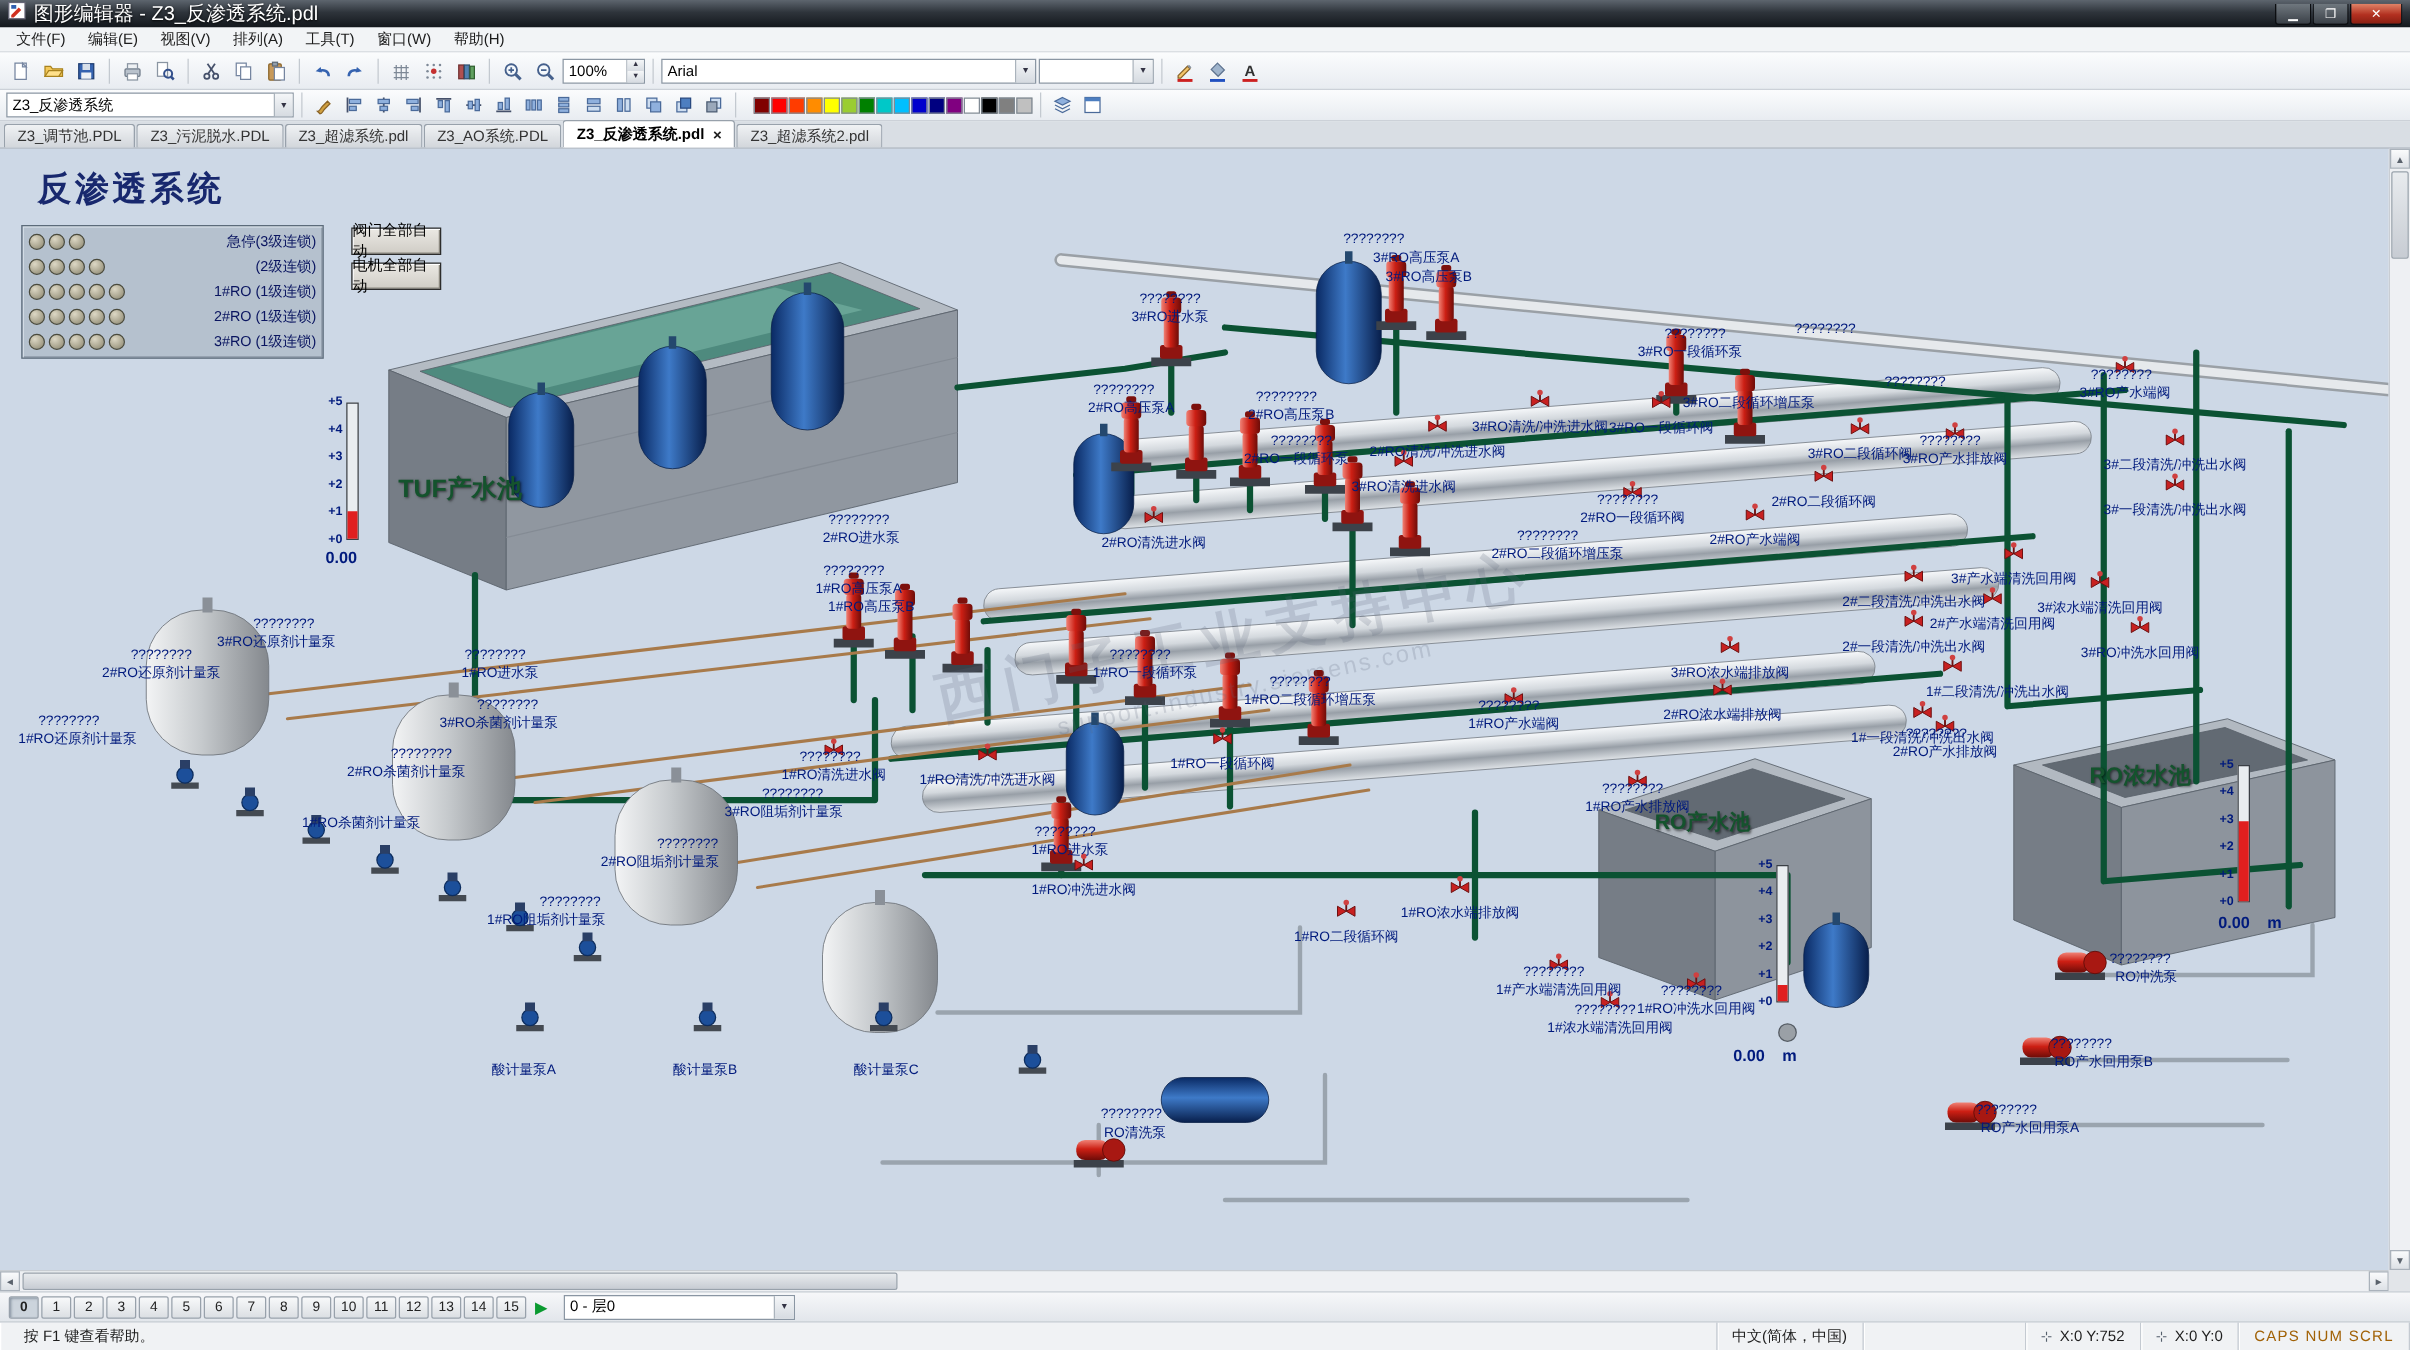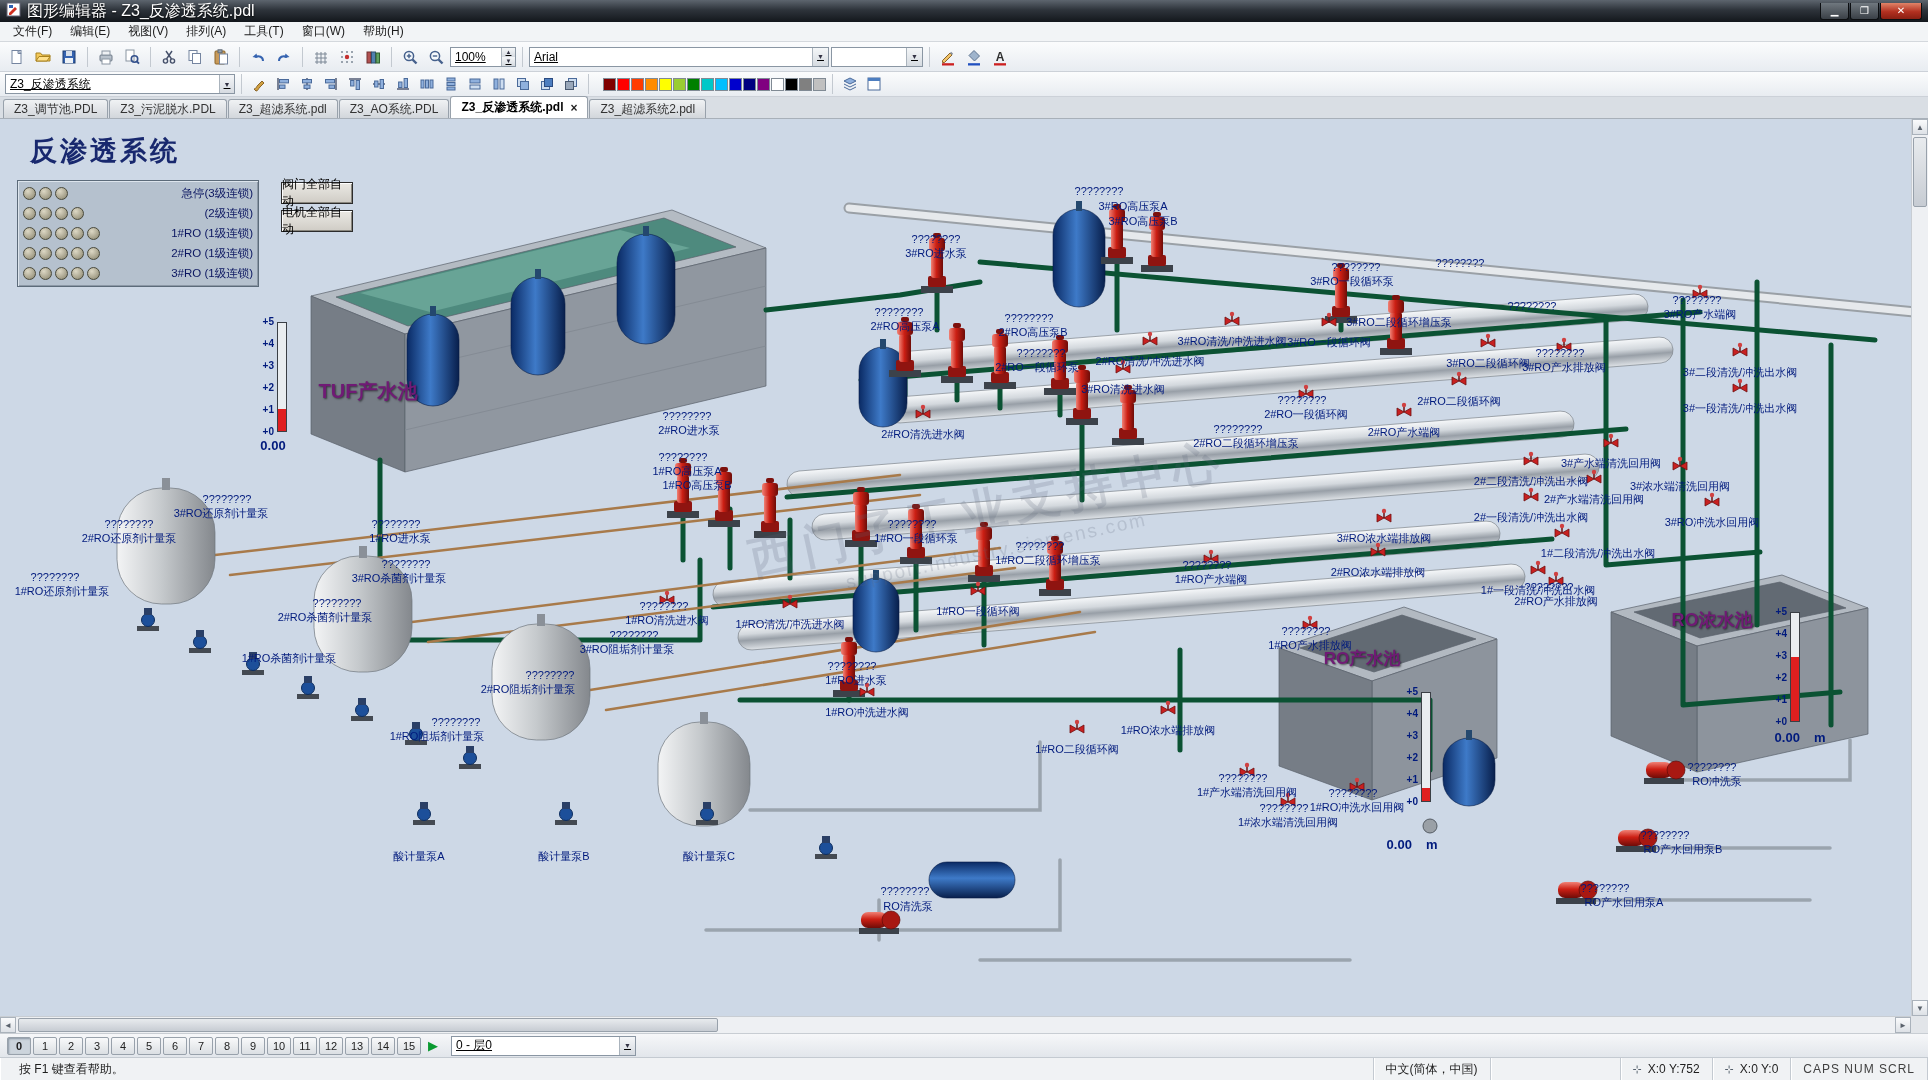--- a/index.html
+++ b/index.html
@@ -25,21 +25,21 @@
   .toolbar { position:absolute; left:0; right:0; display:flex; align-items:center;
     background:linear-gradient(#fbfcfd,#e8ecf1); border-bottom:1px solid #ccd1d8; padding:0 5px; gap:2px; }
   .tb1 { top:42px; height:30px; }
   .tb2 { top:72px; height:25px; }
   .tbtn { width:24px; height:24px; display:flex; align-items:center; justify-content:center;
     border:1px solid transparent; border-radius:2px; }
   .tb2 .tbtn { width:22px; height:21px; }
   .tbtn svg { display:block; }
   .tsep { width:1px; height:20px; background:#c3c9d0; margin:0 4px; flex:none; }
   .combo { height:20px; background:#fff; border:1px solid #8a96a3; display:flex; align-items:center;
-    font-size:12px; padding-left:4px; position:relative; flex:none;text-decoration:underline; }
+    font-size:12px; padding-left:4px; position:relative; flex:none; }
   .combo .ctext { flex:1; overflow:hidden; white-space:nowrap; }
   .combo input { border:none; outline:none; width:100%; font-size:12px; font-family:inherit; background:transparent; }
   .combo .arrow { width:16px; align-self:stretch; background:linear-gradient(#f4f6f8,#d6dbe1);
     border-left:1px solid #aab3bc; display:flex; align-items:center; justify-content:center;
     font-size:7px; color:#334; }
   .combo.zoom { width:66px; } .combo.font { width:300px; } .combo.small { width:92px; }
   .combo.obj { width:230px; } .combo.layer { width:185px; margin-left:6px; }
   .spin { width:14px; align-self:stretch; display:flex; flex-direction:column; border-left:1px solid #aab3bc; }
   .spin span { flex:1; font-size:6px; color:#334; display:flex; align-items:center; justify-content:center;
     background:linear-gradient(#f4f6f8,#d6dbe1); }
@@ -70,21 +70,21 @@
     background:radial-gradient(circle at 35% 30%, #ddd8c5, #a29d87 70%, #6e6957);
     border:1px solid #4a4a3c; margin-right:3px; }
   .il-label { margin-left:auto; font-size:11.5px; color:#0a1560; white-space:nowrap; }
   .cv-btn { position:absolute; left:281px; width:72px; height:22px;
     background:linear-gradient(#ebe9e4,#cfccc5); border:1px solid #2c2c2c;
     box-shadow:inset 1px 1px 0 #fff, inset -1px -1px 0 #8a877e;
     font-size:12px; color:#000; display:flex; align-items:center; justify-content:center; }
   .scada-label { position:absolute; transform:translate(-50%,-50%); font-size:11px;
     color:#001a7d; white-space:nowrap; z-index:5; }
   .tank-label { position:absolute; transform:translate(-50%,-50%); font-weight:bold;
-    color:#701a75; text-shadow:1px 1px 2px rgba(0,0,0,.55); z-index:5; white-space:nowrap; }
+    color:#14532d; text-shadow:1px 1px 2px rgba(0,0,0,.55); z-index:5; white-space:nowrap; }
   .gauge-bar { position:absolute; width:10px; background:#e9edf0; border:1px solid #3a3f45; z-index:6; }
   .gauge-fill { position:absolute; left:0; right:0; bottom:0; background:#e01f1f; }
   .gauge-tick { position:absolute; width:24px; text-align:right; font-size:10px;
     color:#001a7d; font-weight:bold; z-index:6; }
   .gauge-value { position:absolute; width:70px; text-align:center; font-size:13px;
     font-weight:bold; color:#001a7d; z-index:6; white-space:nowrap; }
   .gauge-value .unit { margin-left:14px; }
   .watermark { position:absolute; left:720px; top:360px; width:540px; transform:rotate(-12deg);
     color:rgba(90,100,118,0.20); text-align:center; pointer-events:none; z-index:4; }
   .wm1 { font-size:46px; font-weight:bold; letter-spacing:8px; }
@@ -109,21 +109,21 @@
     background:linear-gradient(#f8f9fa,#dbdfe3); border:1px solid #98a1ab; border-radius:2px; }
   .layer-btn.active { background:#ccd4dc; box-shadow:inset 1px 1px 2px #8a96a3; font-weight:bold; }
   .layer-go { margin:0 5px; font-size:13px; color:#0a9a30; }
 
   .statusbar { position:absolute; left:0; top:1057px; width:100%; height:23px;
     background:#f0f2f4; border-top:1px solid #c4cad1; display:flex; align-items:center;
     font-size:12px; color:#1e1e1e; }
   .sb-pane { height:100%; display:flex; align-items:center; padding:0 12px;
     border-right:1px solid #c4cad1; box-shadow:inset 1px 0 0 #fff; white-space:nowrap; }
   .sb-help { flex:1; padding-left:19px; }
-  .sb-flags { color:#404040; letter-spacing:1px; }
+  .sb-flags { color:#a16207; letter-spacing:1px; }
   .sb-ico { margin-right:6px; color:#55606c; font-size:11px; }
 </style>
 </head>
 <body>
 
 <div class="window">
 
   <div class="titlebar">
     <span><svg width="15" height="15" viewBox="0 0 15 15">
           <rect x="1" y="1" width="13" height="13" fill="#fff" stroke="#667"></rect>

